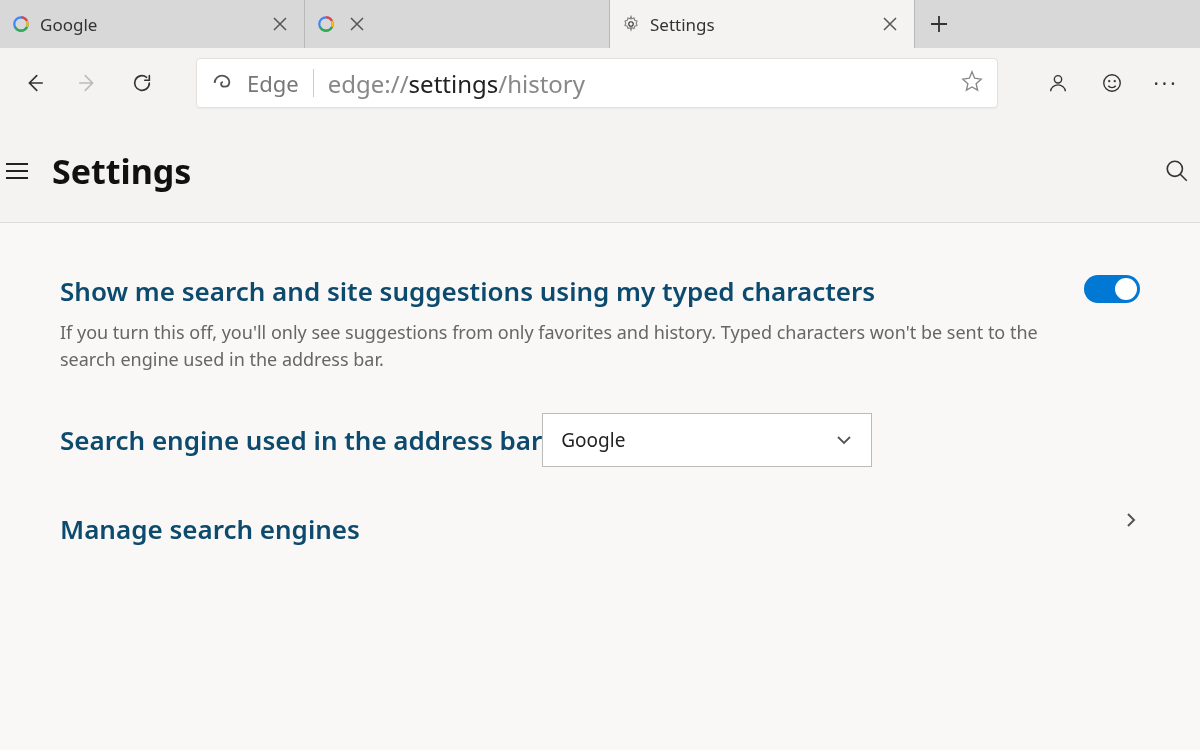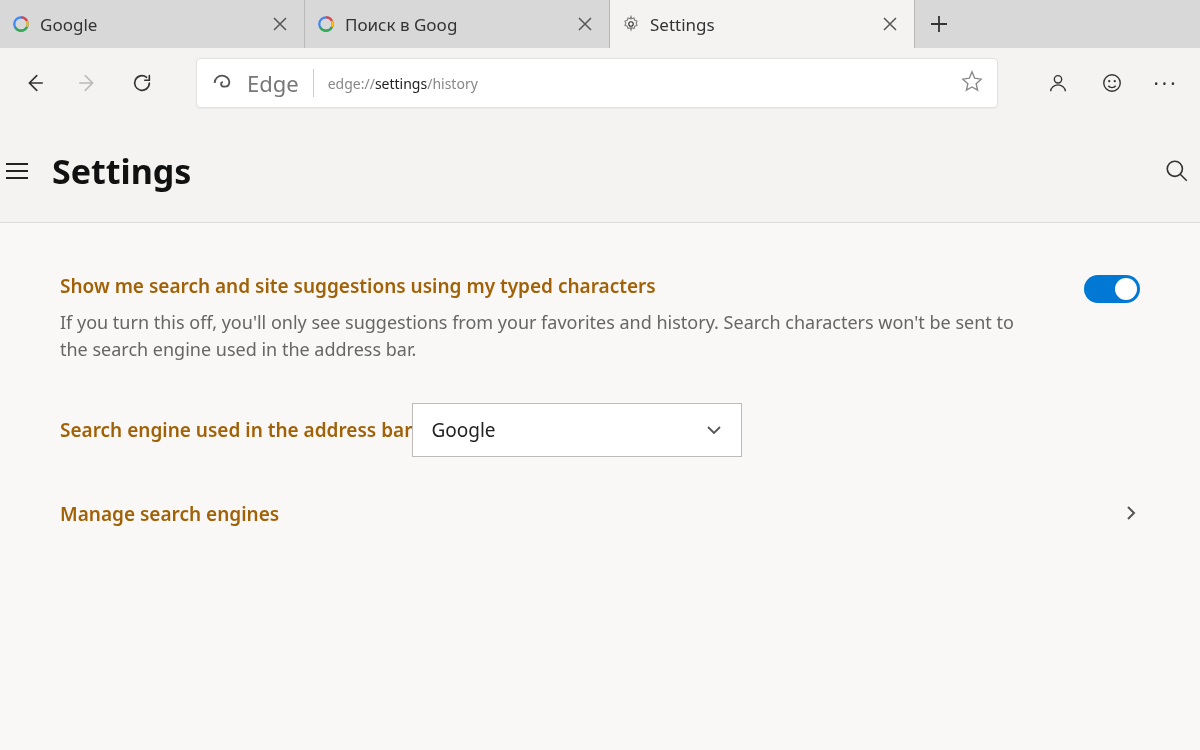--- a/index.html
+++ b/index.html
@@ -81,21 +81,21 @@
   display:flex;
   align-items:center;
   padding:0 14px;
   gap:14px;
   margin: 0 30px 0 24px;
   box-shadow: 0 1px 2px rgba(0,0,0,0.04);
 }
 .edge-icon{width:22px;height:22px;display:flex;align-items:center;}
 .edge-label{font-size:22px;color:#777;font-weight:400;}
 .divider{width:1px;height:28px;background:#ccc;}
-.url-text{font-size:14px;color:#888;display:flex;align-items:flex-start;}
+.url-text{font-size:24px;color:#888;display:flex;align-items:flex-start;}
 .url-text .path{color:#222;}
 .star{margin-left:auto;color:#888;}
 .star svg{width:22px;height:22px;stroke:#888;stroke-width:1.5;fill:none;}
 
 .toolbar-btn{width:48px;height:48px;display:flex;align-items:center;justify-content:center;color:#333;}
 .toolbar-btn svg{width:22px;height:22px;stroke:#333;stroke-width:1.5;fill:none;}
 .more-btn{letter-spacing:3px;font-size:20px;color:#333;}
 
 
 .page-header{
@@ -119,38 +119,38 @@
   background:#faf8f6;
   height: calc(750px - 48px - 70px - 100px);
 }
 .setting-row{
   display:flex;
   align-items:flex-start;
   justify-content:space-between;
   margin-bottom: 40px;
 }
 .setting-text{max-width: 980px;}
-.setting-label{font-size:19px;font-weight:600;color:#a16207;margin-bottom:10px;}
+.setting-label{font-size:26px;font-weight:600;color:#0c4a6e;margin-bottom:10px;}
 .setting-desc{font-size:18px;color:#666;line-height:1.5;max-width:980px;}
 
 .toggle{
   width:56px;height:28px;border-radius:14px;background:#0078d4;position:relative;flex-shrink:0;cursor:pointer;margin-top:2px;
 }
 .toggle .knob{
   position:absolute;right:3px;top:3px;width:22px;height:22px;border-radius:50%;background:#fff;
 }
 
 .select-row{display:flex;align-items:center;margin-bottom:40px;}
 .select-row .setting-label{margin:0;}
 .select-box{
   width:330px;height:54px;border:1px solid #bbb;background:#fff;display:flex;align-items:center;justify-content:space-between;padding:0 18px;font-size:19px;cursor:pointer;
 }
 .select-box svg{width:18px;height:18px;stroke:#555;stroke-width:1.8;fill:none;}
 
-.nav-row{display:flex;align-items:flex-end;justify-content:space-between;cursor:pointer;padding:4px 0;margin-top:24px;}
+.nav-row{display:flex;align-items:flex-start;justify-content:space-between;cursor:pointer;padding:4px 0;margin-top:24px;}
 .nav-row .setting-label{margin:0;}
 .chevron svg{width:18px;height:18px;stroke:#555;stroke-width:2;fill:none;}
 </style>
 </head>
 <body>
 
 <div class="tab-strip">
   <div class="tab">
     <span class="favicon">
       <svg viewBox="0 0 24 24">
@@ -169,21 +169,20 @@
   </div>
   <div class="tab">
     <span class="favicon">
       <svg viewBox="0 0 24 24">
           <circle cx="12" cy="12" r="9" fill="none" stroke="#4285F4" stroke-width="3"></circle>
           <path d="M12 3a9 9 0 0 1 8 5" stroke="#EA4335" stroke-width="3" fill="none"></path>
           <path d="M20 8a9 9 0 0 1 0 8" stroke="#FBBC05" stroke-width="3" fill="none"></path>
           <path d="M20 16a9 9 0 0 1-16 0" stroke="#34A853" stroke-width="3" fill="none"></path>
         </svg>
     </span>
-    <span class="tab-title">Поиск в Goog</span>
     <span class="close">
       <svg viewBox="0 0 14 14">
           <path d="M1 1L13 13M13 1L1 13"></path>
         </svg>
     </span>
   </div>
   <div class="tab active">
     <span class="favicon">
       <svg viewBox="0 0 24 24" fill="none" stroke="#333" stroke-width="1.5">
           <circle cx="12" cy="12" r="3"></circle>
@@ -271,21 +270,21 @@
         <path d="M21 21l-6-6"></path>
       </svg>
   </div>
 </div>
 
 <div class="settings-body">
 
   <div class="setting-row">
     <div class="setting-text">
       <div class="setting-label">Show me search and site suggestions using my typed characters</div>
-      <div class="setting-desc">If you turn this off, you'll only see suggestions from your favorites and history. Search characters won't be sent to the search engine used in the address bar.</div>
+      <div class="setting-desc">If you turn this off, you'll only see suggestions from only favorites and history. Typed characters won't be sent to the search engine used in the address bar.</div>
     </div>
     <div class="toggle">
       <div class="knob"></div>
     </div>
   </div>
 
   <div class="select-row">
     <div class="setting-label">Search engine used in the address bar</div>
     <div class="select-box">
       <span>Google</span>

